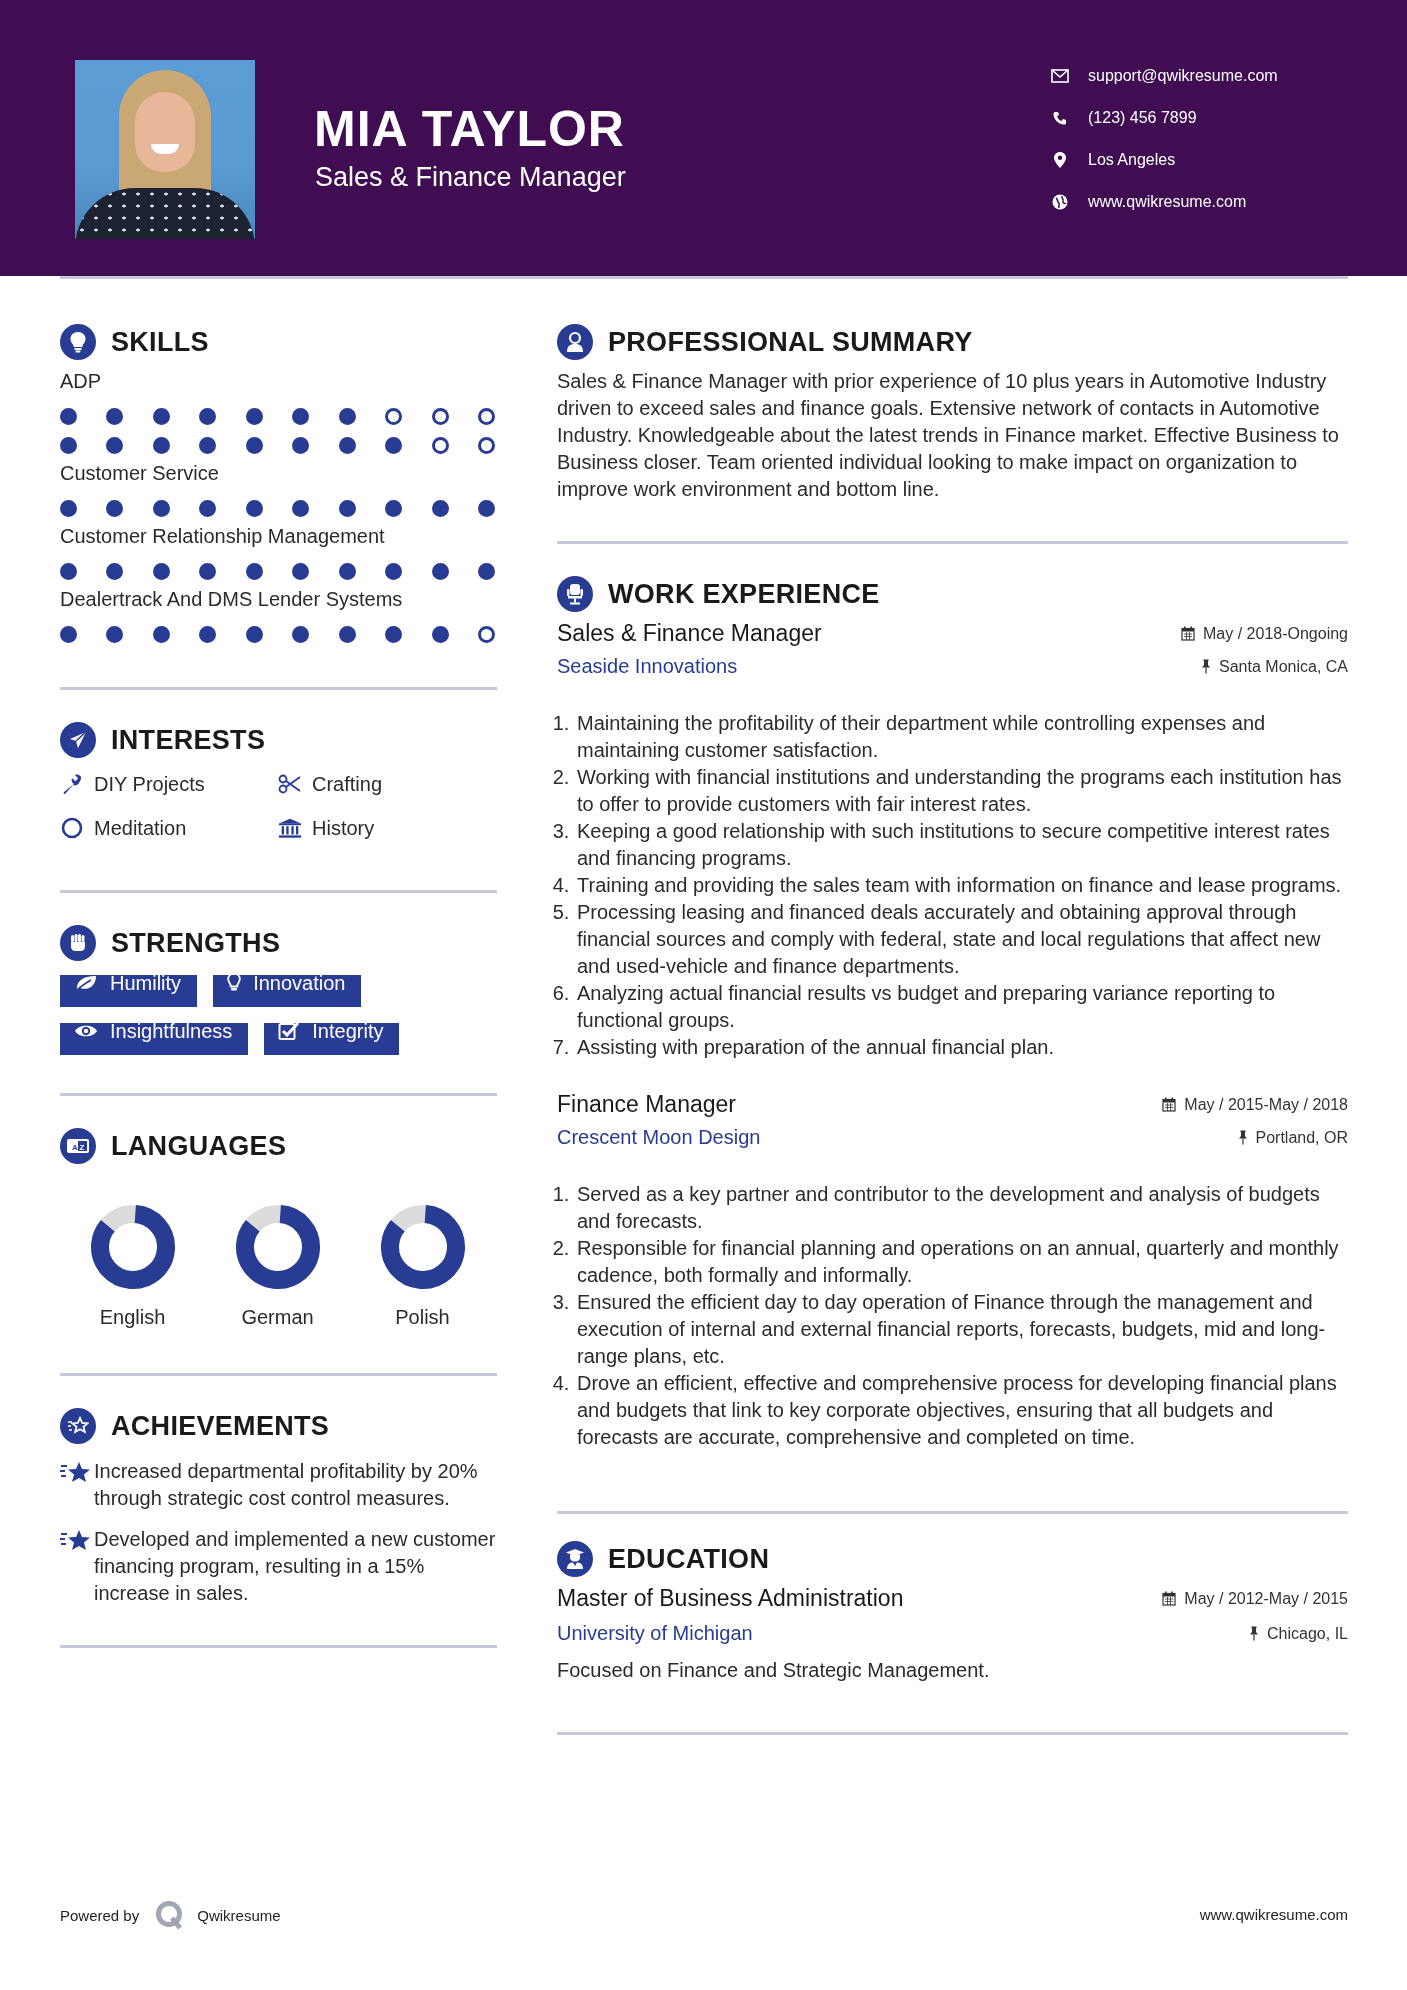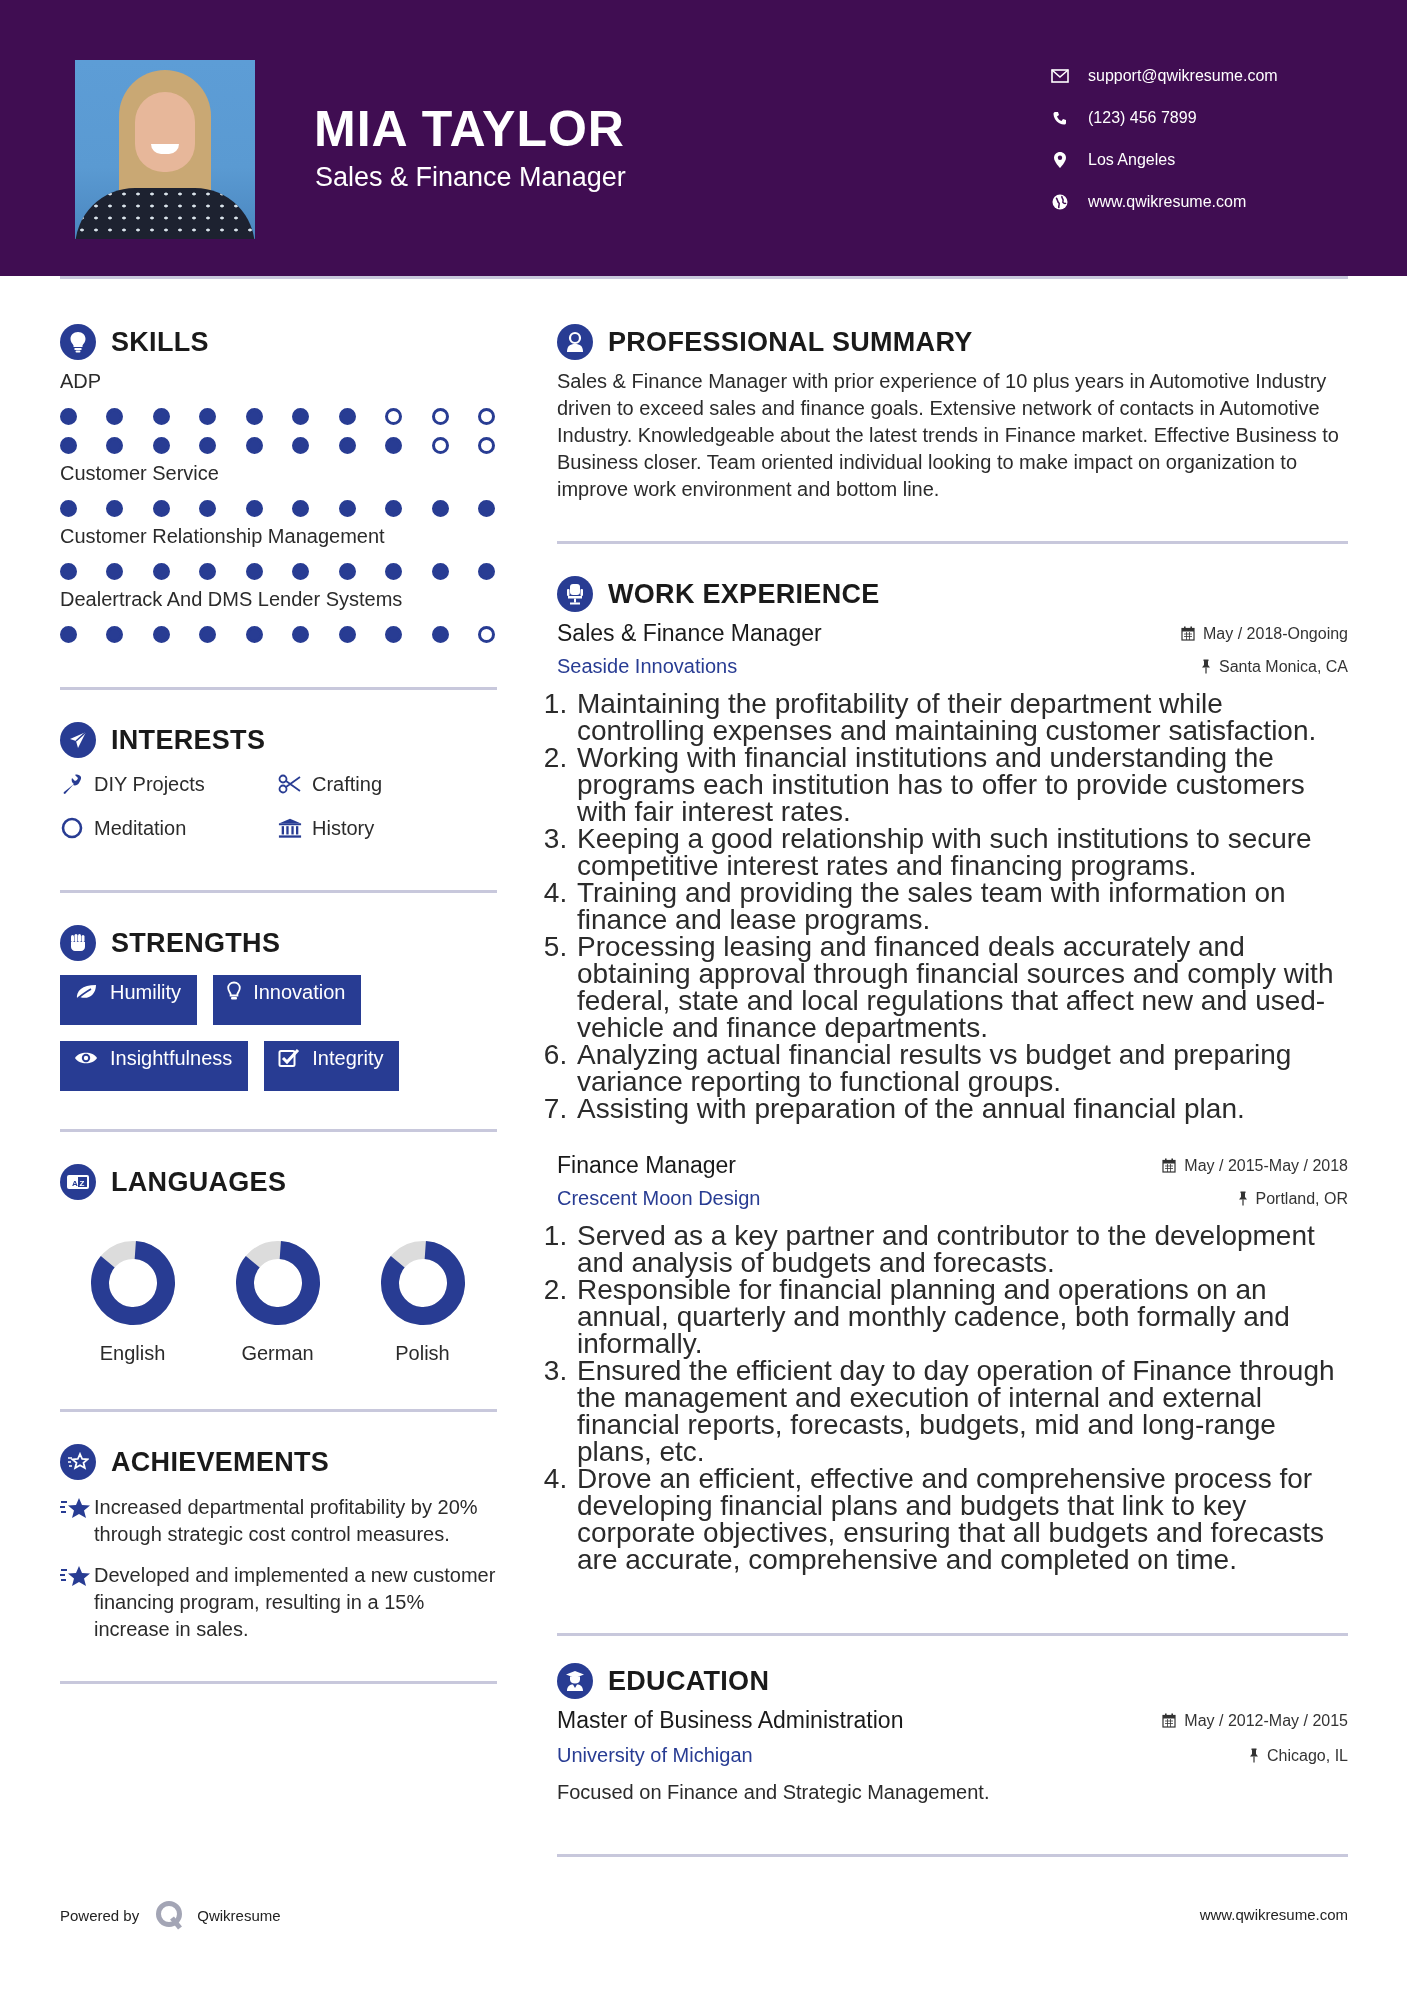--- a/index.html
+++ b/index.html
@@ -41,42 +41,42 @@
   .dot { width: 17px; height: 17px; border-radius: 50%; background: #283c93; border: 3px solid #283c93; }
   .dot.empty { background: #ffffff; }
 
   
   .interests { display: grid; grid-template-columns: 218px 218px; row-gap: 16px; margin-top: 8px; }
   .interest { display: flex; align-items: center; font-size: 20px; height: 28px; }
   .interest .ic { width: 24px; margin-right: 10px; display: flex; align-items: center; justify-content: center; }
 
   
   .strengths { display: flex; flex-wrap: wrap; gap: 16px 16px; margin-top: 10px; width: 437px; }
-  .chip { background: #283c93; color: #fff; font-size: 20px; height: 50px; padding: 0 16px 16px 14px; display: flex; align-items: center; }
+  .chip { background: #283c93; color: #fff; font-size: 20px; height: 32px; padding: 0 16px 16px 14px; display: flex; align-items: center; }
   .chip .ic { margin-right: 12px; display: flex; align-items: center; }
 
   
   .langs { display: flex; margin-top: 36px; }
   .lang { width: 145px; display: flex; flex-direction: column; align-items: center; }
   .lang svg { display: block; }
   .lang-label { font-size: 20px; margin-top: 16px; }
 
   
   .ach { display: flex; margin-top: 10px; }
   .ach .ic { width: 34px; flex-shrink: 0; padding-top: 2px; }
   .ach-text { font-size: 20px; line-height: 27px; color: #2b2b2b; }
 
   
   .summary { font-size: 20px; line-height: 27px; color: #2b2b2b; margin-top: 4px; }
   .job-head { display: flex; justify-content: space-between; align-items: center; }
   .job-title { font-size: 23px; color: #1a1a1a; }
   .job-meta { font-size: 16px; color: #333; display: flex; align-items: center; }
   .job-meta .ic { margin-right: 8px; display: flex; align-items: center; }
   .company { font-size: 20px; color: #283c93; }
-  ol.duties { margin-top: 12px; padding-left: 18px; font-size: 28px; line-height: 27px; color: #2b2b2b; }
+  ol.duties { margin-top: 32px; padding-left: 18px; font-size: 20px; line-height: 27px; color: #2b2b2b; }
   ol.duties li { padding-left: 2px; }
   .edu-desc { font-size: 20px; color: #2b2b2b; margin-top: 14px; }
 
   
   .footer-left { position: absolute; left: 60px; top: 1900px; display: flex; align-items: center; font-size: 15px; color: #222; }
   .footer-left .q { margin: 0 12px 0 16px; display: flex; }
   .footer-left .brand { color: #222; font-size: 15px; }
   .footer-right { position: absolute; right: 59px; top: 1906px; font-size: 15px; color: #222; }
 </style>
 </head>

